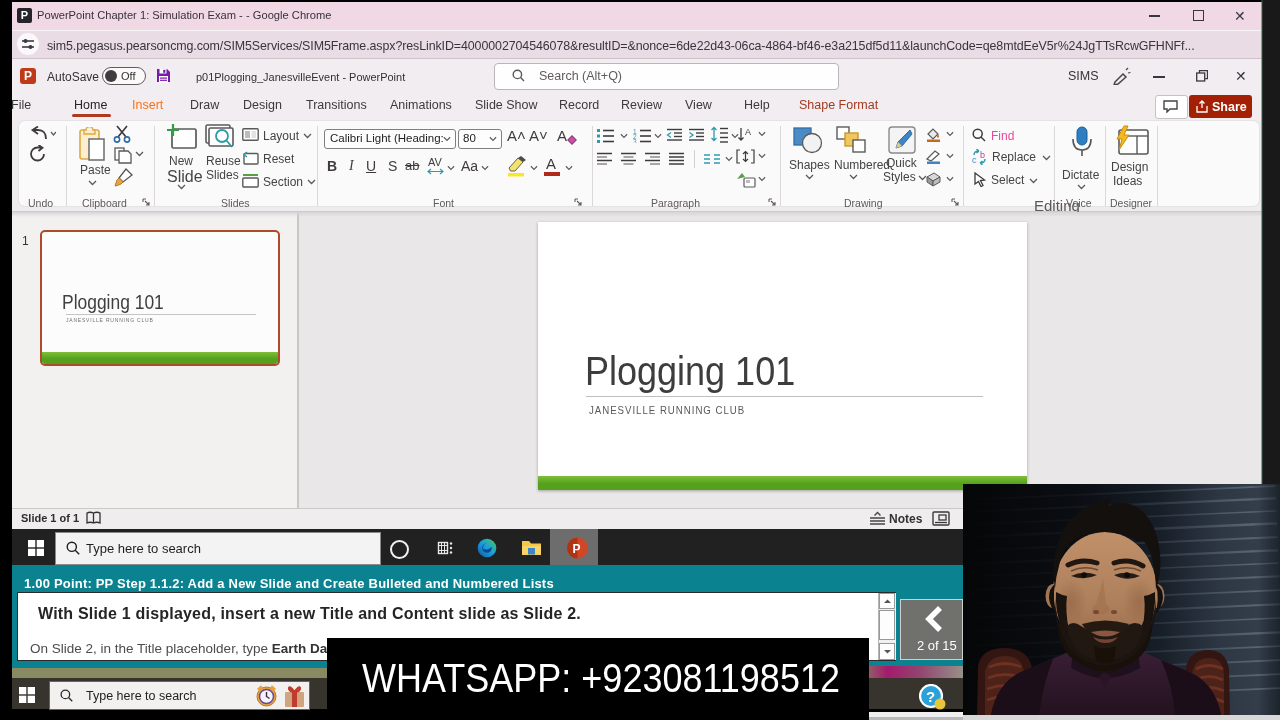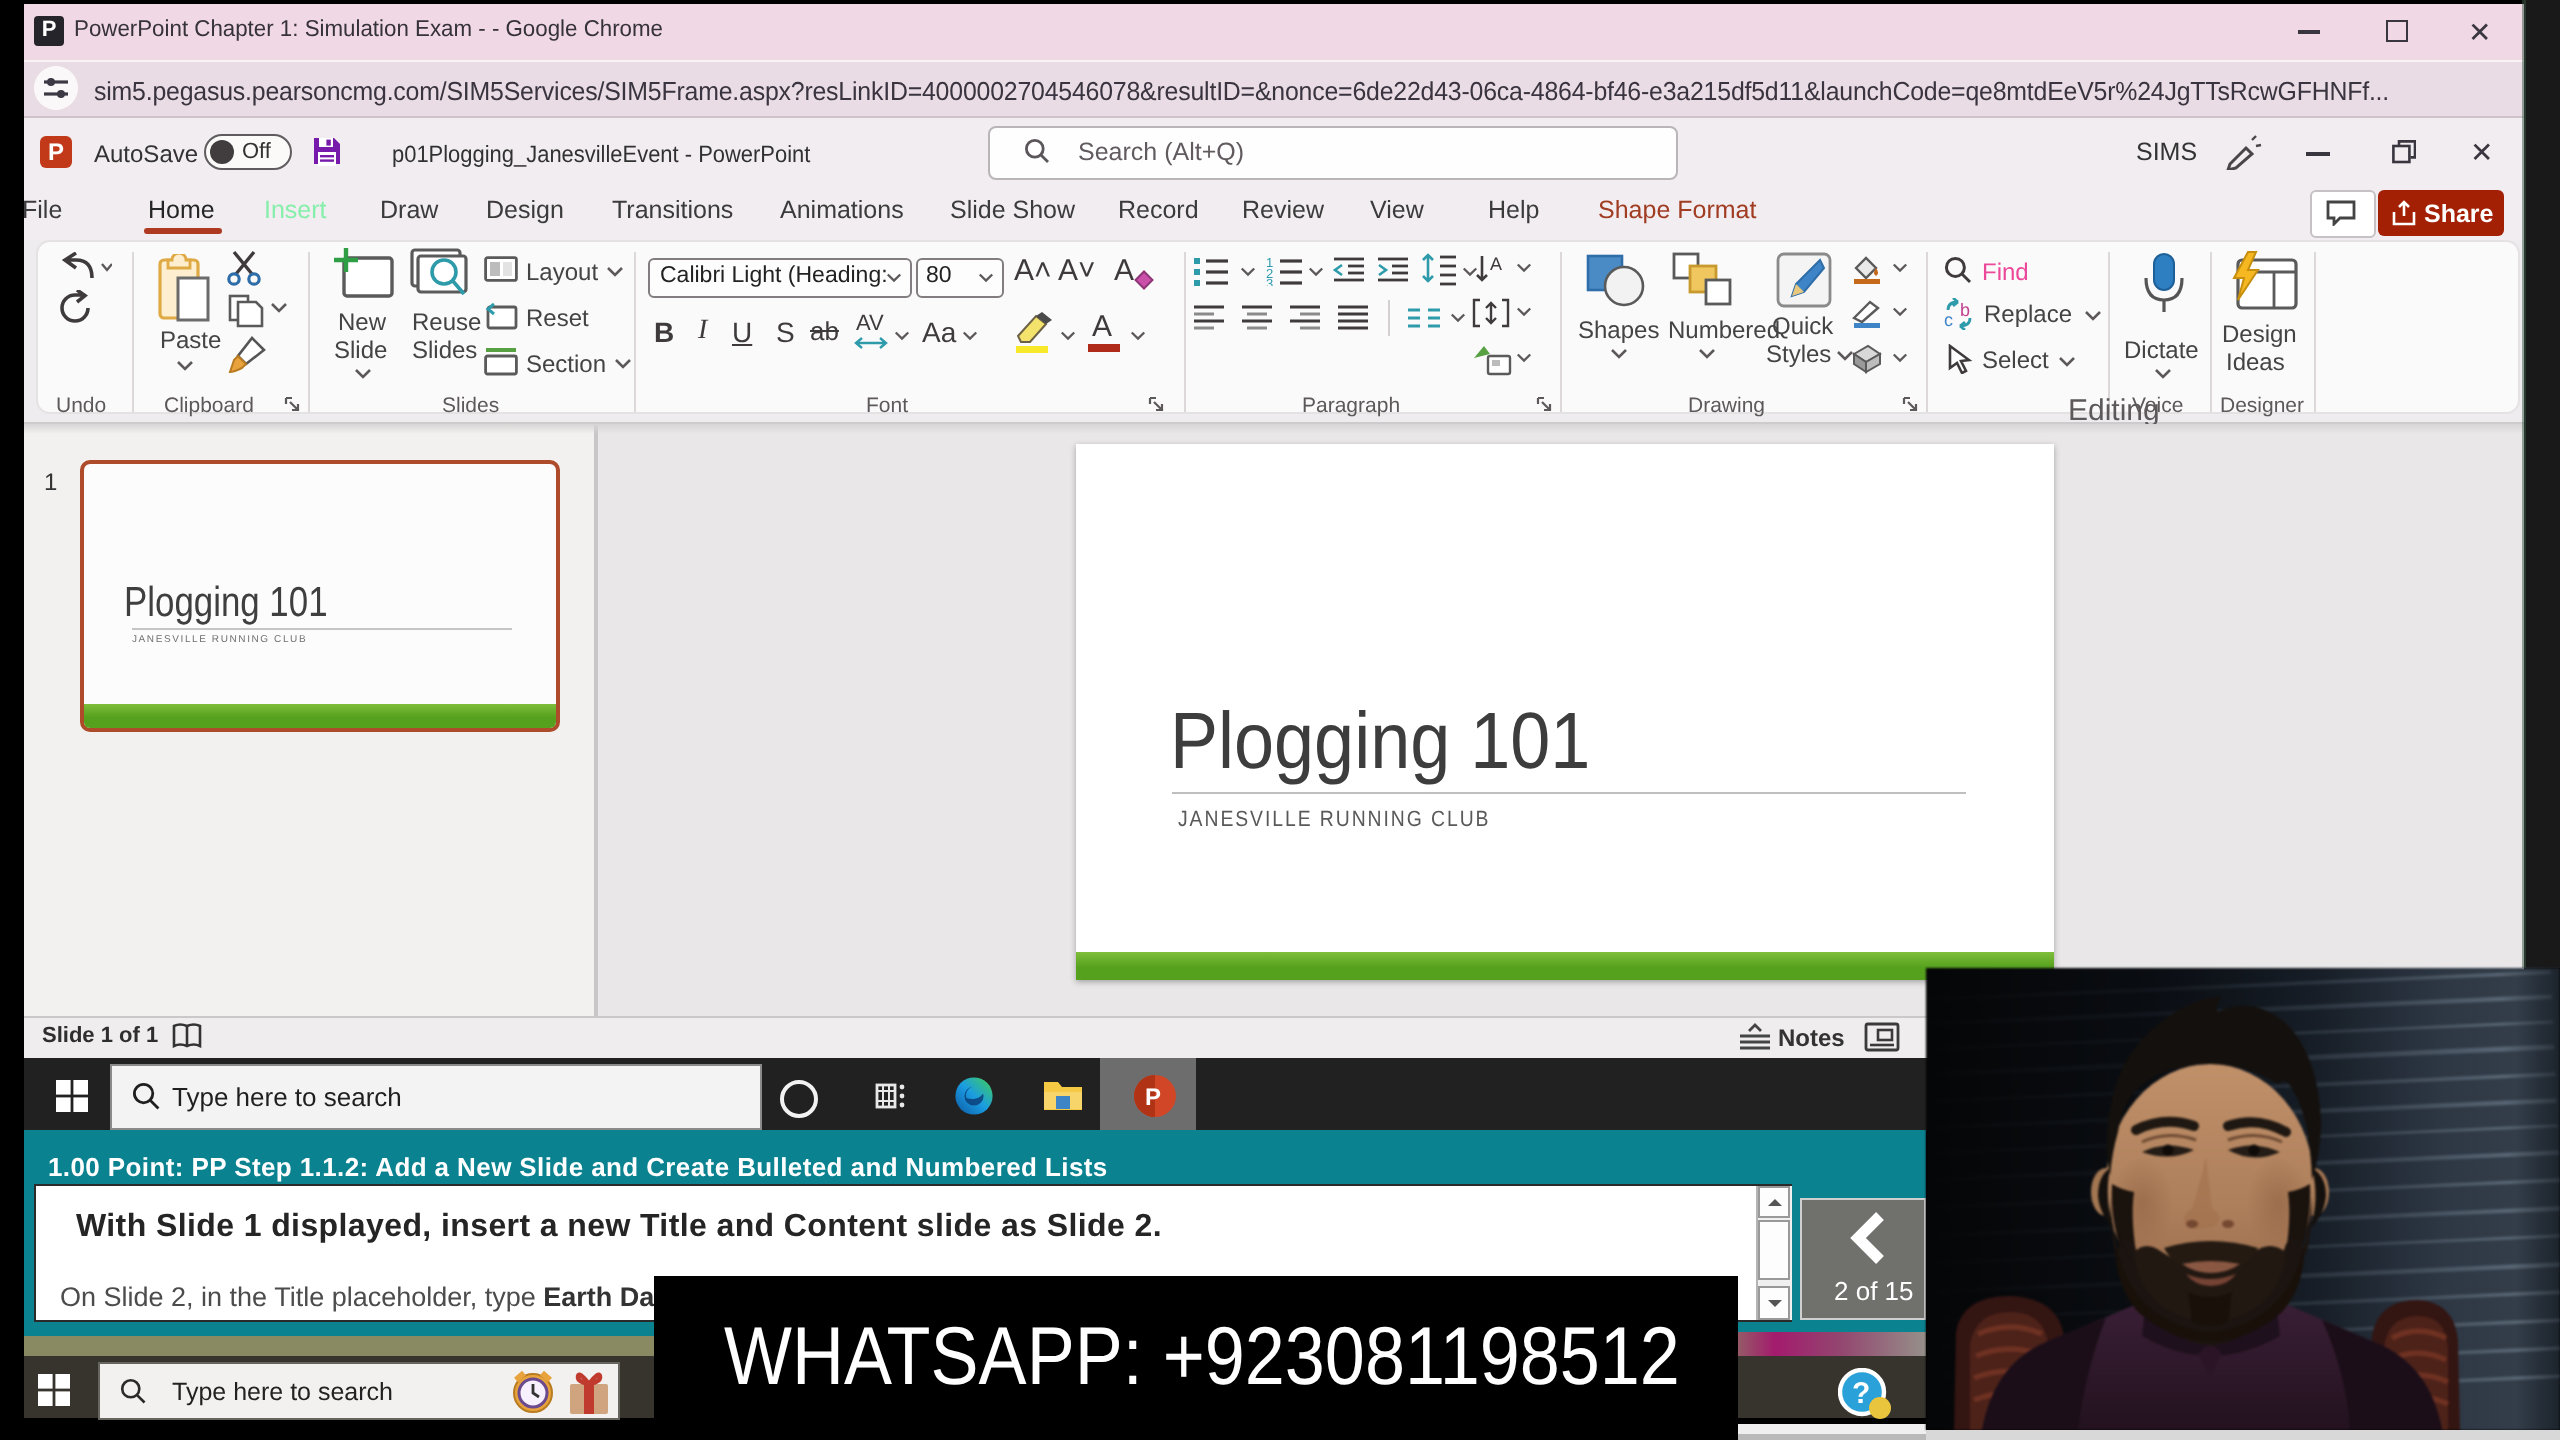--- a/index.html
+++ b/index.html
@@ -60,21 +60,21 @@
 <svg class="a" style="left:1196px;top:70px" width="12" height="12" viewBox="0 0 12 12">
     <rect x="0.7" y="3" width="8" height="8" fill="none" stroke="#3a3640" stroke-width="1.3"></rect>
     <path d="M3.5 3 v-2.3 h8 v8 h-2.3" fill="none" stroke="#3a3640" stroke-width="1.3"></path>
   </svg>
 <div class="a tx" style="left:1235px;top:68px;font-size:14px;color:#3a3640">✕</div>
 
 <div class="a" style="left:12px;top:92px;width:1250px;height:28px;background:#f2edf0"></div>
 <div class="a tx" style="left:11px;top:98px;font-size:12.5px;color:#3b3b3b">File</div>
 <div class="a tx" style="left:74px;top:98px;font-size:12.5px;color:#262626;font-weight:normal">Home</div>
 <div class="a" style="left:72px;top:114px;width:39px;height:3px;background:#ae3a21;border-radius:2px"></div>
-<div class="a tx" style="left:132px;top:98px;font-size:12.5px;color:#86efac">Insert</div>
+<div class="a tx" style="left:132px;top:98px;font-size:12.5px;color:#f97316">Insert</div>
 <div class="a tx" style="left:190px;top:98px;font-size:12.5px;color:#3b3b3b">Draw</div>
 <div class="a tx" style="left:243px;top:98px;font-size:12.5px;color:#3b3b3b">Design</div>
 <div class="a tx" style="left:306px;top:98px;font-size:12.5px;color:#3b3b3b">Transitions</div>
 <div class="a tx" style="left:390px;top:98px;font-size:12.5px;color:#3b3b3b">Animations</div>
 <div class="a tx" style="left:475px;top:98px;font-size:12.5px;color:#3b3b3b">Slide Show</div>
 <div class="a tx" style="left:559px;top:98px;font-size:12.5px;color:#3b3b3b">Record</div>
 <div class="a tx" style="left:621px;top:98px;font-size:12.5px;color:#3b3b3b">Review</div>
 <div class="a tx" style="left:685px;top:98px;font-size:12.5px;color:#3b3b3b">View</div>
 <div class="a tx" style="left:744px;top:98px;font-size:12.5px;color:#3b3b3b">Help</div>
 <div class="a tx" style="left:799px;top:98px;font-size:12.5px;color:#a03c22">Shape Format</div>
@@ -158,21 +158,21 @@
 <svg class="a" style="left:114px;top:168px" width="19" height="19" viewBox="0 0 19 19">
   <path d="M12 1 L18 7 L9 14 L5 10 z" fill="#fff" stroke="#555" stroke-width="1.3"></path>
   <path d="M5 10 L9 14 L7 16 Q3 18 1 18 Q2 15 3 12 z" fill="#e8a33d" stroke="#b97b20" stroke-width="1"></path>
 </svg>
 
 <svg class="a" style="left:166px;top:123px" width="32" height="28" viewBox="0 0 32 28">
   <rect x="6" y="6" width="24" height="19" rx="1.5" fill="#fff" stroke="#5a5a5a" stroke-width="1.7"></rect>
   <path d="M7 1 v12 M1 7 h12" stroke="#2f9e44" stroke-width="2.2"></path>
 </svg>
 <div class="a tx" style="left:169px;top:154px;font-size:12px;color:#444">New</div>
-<div class="a tx" style="left:167px;top:168px;font-size:12px;color:#444">Slide</div>
+<div class="a tx" style="left:167px;top:168px;font-size:16px;color:#444">Slide</div>
 <svg class="a" style="left:177px;top:184px" width="9" height="6" viewBox="0 0 9 6">
     <path d="M1 1 l3.5 3.5 L8 1" fill="none" stroke="#5d595b" stroke-width="1.3"></path>
   </svg>
 <svg class="a" style="left:205px;top:124px" width="31" height="27" viewBox="0 0 31 27">
   <rect x="1" y="1" width="24" height="18" rx="1.5" fill="#fff" stroke="#5a5a5a" stroke-width="1.6"></rect>
   <rect x="4" y="4" width="24" height="18" rx="1.5" fill="#fff" stroke="#5a5a5a" stroke-width="1.6"></rect>
   <circle cx="17" cy="12" r="6" fill="none" stroke="#2e9bab" stroke-width="1.8"></circle>
   <line x1="21" y1="16" x2="27" y2="23" stroke="#2e9bab" stroke-width="1.8"></line>
 </svg>
 <div class="a tx" style="left:206px;top:154px;font-size:12px;color:#444">Reuse</div>

